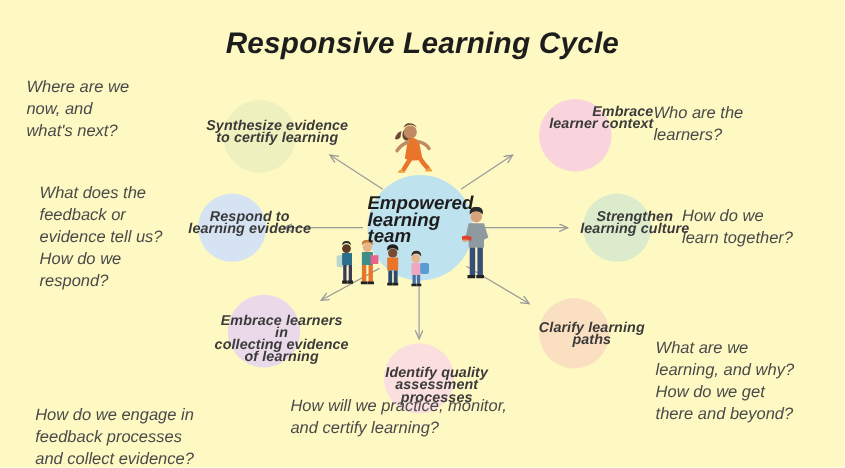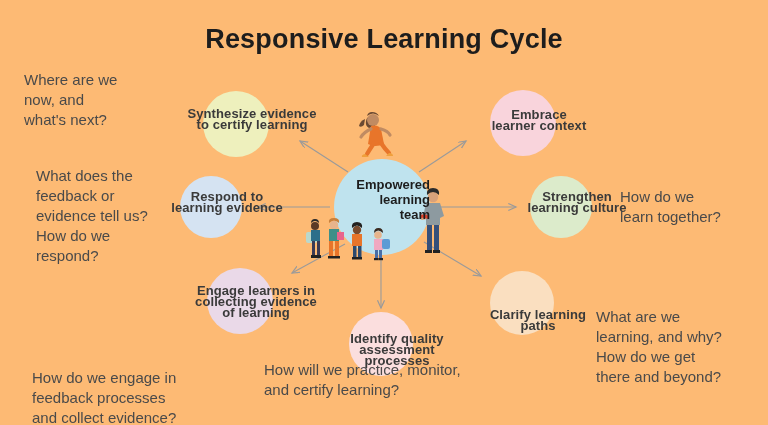--- a/index.html
+++ b/index.html
@@ -13,21 +13,22 @@
     position: relative;
     overflow: hidden;
     font-family: "Liberation Sans", sans-serif;
     color: #3b3b3b;
   }
   #slide {
     position: absolute;
     inset: 0;
     width: 768px;
     height: 425px;
-    background: #fdba74;
+    background: #fef9c3;
+    font-style: italic;
   }
   #title {
     position: absolute;
     left: 0;
     top: 24px;
     width: 768px;
     text-align: center;
     font-size: 27px;
     font-weight: bold;
     letter-spacing: 0.2px;
@@ -55,22 +56,22 @@
     letter-spacing: 0.1px;
     margin-left: 16px;
   }
   #center-circle {
     position: absolute;
     border-radius: 50%;
     background: #bfe3ee;
   }
   #center-label {
     position: absolute;
-    text-align: right;
-    font-size: 13px;
+    text-align: left;
+    font-size: 17px;
     line-height: 15px;
     font-weight: bold;
     color: #1d1d1d;
     white-space: pre-line;
   }
   svg.arrows {
     position: absolute;
     left: 0;
     top: 0;
     width: 768px;
@@ -201,37 +202,39 @@
     <path d="M7 62 h7 v3 h-7z" fill="#222"></path>
     <path d="M15 62 h7 v3 h-7z" fill="#222"></path>
   </svg>
 
   <div id="center-label" style="left:334px; top:177px; width:96px;">Empowered
 learning
 team</div>
 
   <div class="node-label" style="left:171px; top:108px; width:130px;">Synthesize evidence
 to certify learning</div>
-  <div class="node-label" style="left:468px; top:109px; width:110px;">Embrace
+  <div class="node-label" style="left:468px; top:95px; width:110px;text-align:right;">Embrace
 learner context</div>
   <div class="node-label" style="left:153px; top:191px; width:116px;">Respond to
 learning evidence</div>
   <div class="node-label" style="left:505px; top:191px; width:112px;">Strengthen
 learning culture</div>
-  <div class="node-label" style="left:178px; top:285px; width:124px;">Engage learners in
+  <div class="node-label" style="left:178px; top:285px; width:124px;">Embrace learners in
 collecting evidence
 of learning</div>
-  <div class="node-label" style="left:467px; top:309px; width:110px;">Clarify learning
+  <div class="node-label" style="left:467px; top:292px; width:110px;">Clarify learning
 paths</div>
   <div class="node-label" style="left:311px; top:333px; width:140px;">Identify quality
 assessment processes</div>
 
   <div class="qtext" style="left:24px; top:70px; width:170px;">Where are we
 now, and
 what's next?</div>
+  <div class="qtext" style="left:594px; top:93px; width:170px;">Who are the
+learners?</div>
   <div class="qtext" style="left:36px; top:166px; width:180px;">What does the
 feedback or
 evidence tell us?
 How do we
 respond?</div>
   <div class="qtext" style="left:620px; top:187px; width:160px;">How do we
 learn together?</div>
   <div class="qtext" style="left:32px; top:328px; width:250px;margin-top:40px;">How do we engage in
 feedback processes
 and collect evidence?</div>

